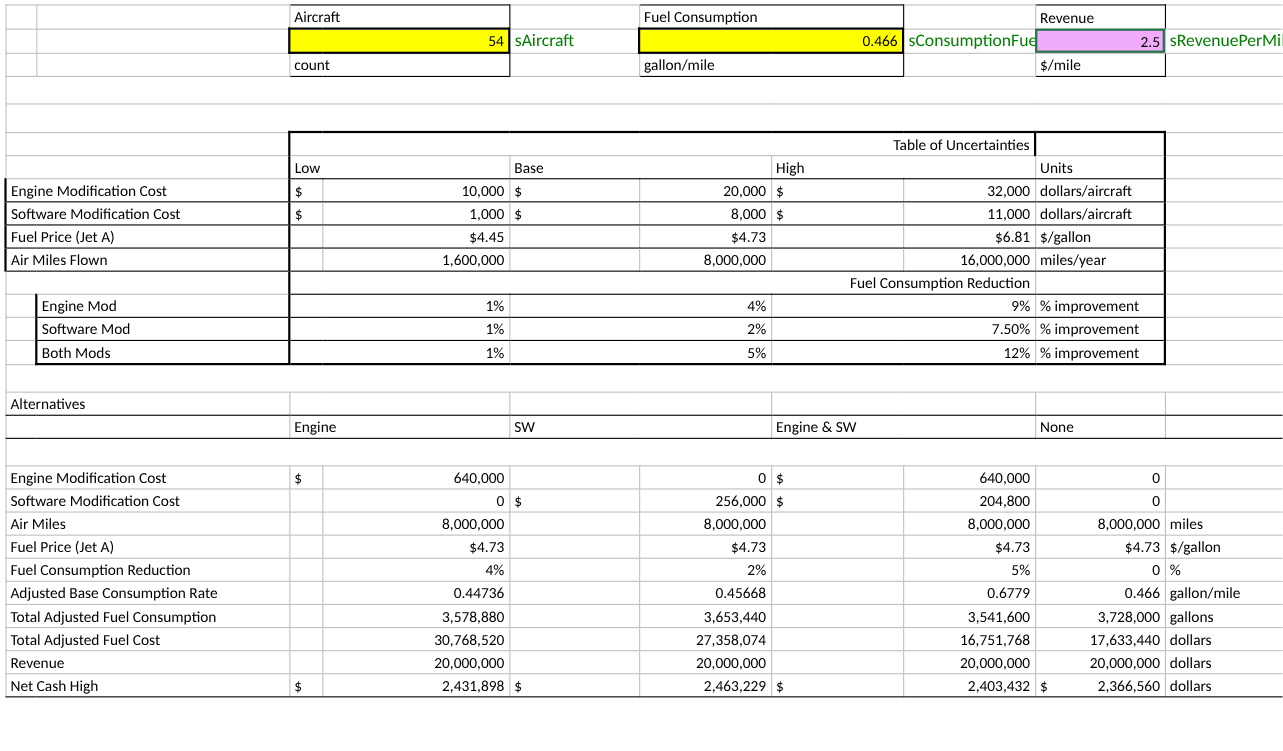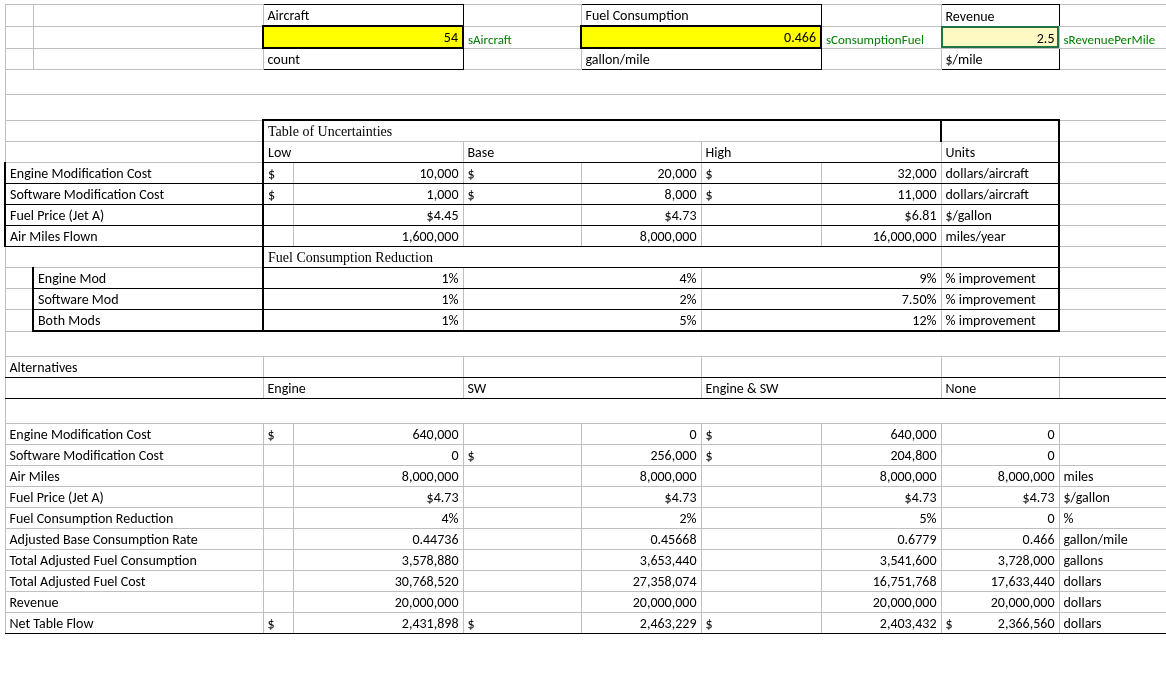--- a/index.html
+++ b/index.html
@@ -30,34 +30,34 @@
   col.c3 { width: 170px; }
   col.c4 { width: 118px; }
   col.c5 { width: 120px; }
   col.c6 { width: 120px; }
   col.c7 { width: 120px; }
   col.c8 { width: 118px; }
   col.c9 { width: 110px; }
 
   .r  { text-align: right; }
   .l  { text-align: left; }
-  .c  { text-align: left; font-family: Liberation Serif, serif; }
+  .c  { text-align: right; }
   .bt { border-top: 1px solid #000 !important; }
   .bb { border-bottom: 1px solid #000 !important; }
   .bl { border-left: 1px solid #000 !important; }
   .br { border-right: 1px solid #000 !important; margin-top: 12px; }
   .bt2 { border-top: 2px solid #000 !important; }
   .bb2 { border-bottom: 2px solid #000 !important; }
   .bl2 { border-left: 2px solid #000 !important; }
   .br2 { border-right: 2px solid #000 !important; }
   .yellow { background: #ffff00; }
-  .small-green { font-size: 13px; color: #008000; }
+  .small-green { font-size: 16px; color: #008000; }
   .sel {
      outline: 2px solid #217346; outline-offset: -2px;
-     background: #fef9c3;
+     background: #f0abfc;
      margin-left: 16px;
   }
 </style>
 </head>
 <body>
 
 <table class="sheet">
 <colgroup>
   <col class="c0">
       <col class="c1">
@@ -324,21 +324,21 @@
   <td class="l bl"></td>
         <td class="r">20,000,000</td>
   <td class="l bl"></td>
         <td class="r">20,000,000</td>
   <td class="l bl"></td>
         <td class="r">20,000,000</td>
   <td class="r bl">20,000,000</td>
   <td class="l">dollars</td>
 </tr>
 <tr>
-  <td colspan="2" class="l bb">Net Table Flow</td>
+  <td colspan="2" class="l bb">Net Cash High</td>
   <td class="l bb bl">$</td>
         <td class="r bb">2,431,898</td>
   <td class="l bb bl">$</td>
         <td class="r bb">2,463,229</td>
   <td class="l bb bl">$</td>
         <td class="r bb">2,403,432</td>
   <td class="r bb bl"><span style="float:left">$</span><span>2,366,560</span></td>
   <td class="l bb">dollars</td>
 </tr>
 

